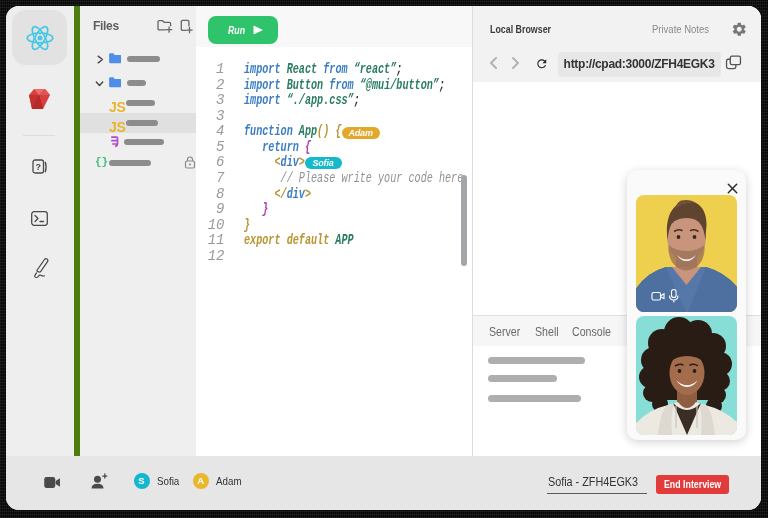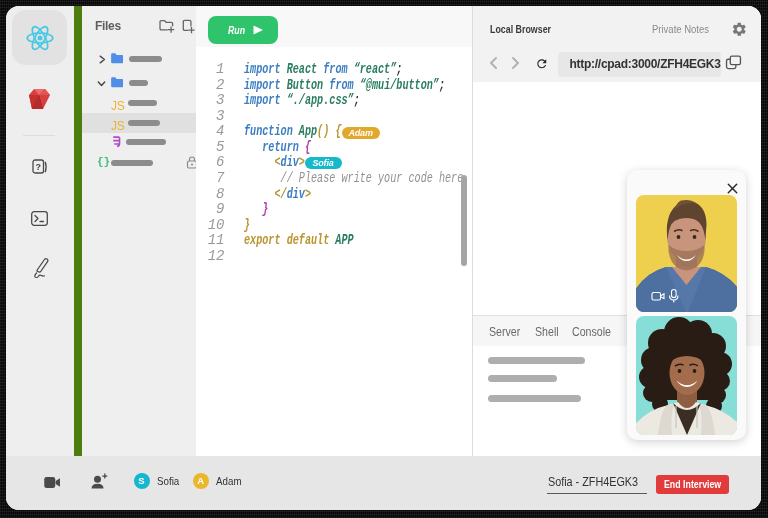--- a/index.html
+++ b/index.html
@@ -12,26 +12,26 @@
   #win { position:absolute; left:6px; top:6px; width:755px; height:504px;
     background:#ffffff; border-radius:13px; overflow:hidden; }
   .abs { position:absolute; }
 
   
   #sidebar { left:0; top:0; width:68px; height:450px; background:#efeeee; }
   #reacttile { left:6px; top:4px; width:55px; height:55px; background:#e3e2e2; border-radius:14px; }
   .sideicon { color:#4a4a4a; }
 
   
-  #files { left:68px; top:0; width:122px; height:450px; background:#f0efef; border-left:8px solid #4d7c0f; }
+  #files { left:68px; top:0; width:122px; height:450px; background:#f0efef; border-left:6px solid #4d7c0f; }
   #filestitle { left:13px; top:12.5px; font-size:12px; font-weight:700; color:#5e5e5e; letter-spacing:-0.3px; }
   .row { position:absolute; left:0; width:122px; height:20px; }
   .bar { position:absolute; border-radius:3px; background:#8d8c8c; height:6px; top:7px; }
   .selrow { background:#e1e0e0; }
-  .js { position:absolute; font-size:12px; font-weight:400; color:#eab42d; top:5.5px; letter-spacing:-0.2px; }
+  .js { position:absolute; font-size:14px; font-weight:700; color:#eab42d; top:5.5px; letter-spacing:-0.2px; }
   .curly { position:absolute; font-size:11px; font-weight:700; color:#3fbf79; top:3px; font-family:"Liberation Mono",monospace;}
 
   
   #editor { left:190px; top:0; width:277px; height:450px; background:#ffffff; border-right:1px solid #dcdcdc;font-style:italic;}
   #runstrip { left:0; top:0; width:276px; height:41px; background:#f8f8f8; }
   #runbtn { left:12px; top:9.6px; width:70px; height:28.2px; background:#2fc36b; border-radius:8px;
      color:#fff; font-size:11px; font-weight:700; }
   #gutter { left:0; top:56.2px; width:28.5px; text-align:right;
      font-family:"Liberation Mono",monospace; font-size:14px; line-height:15.55px; color:#9a9a9a; white-space:pre; }
   #code { left:48px; top:56.2px; font-family:"Liberation Mono",monospace; font-size:14px;
@@ -44,21 +44,21 @@
   .cm { color:#919191; font-weight:400;} 
   .pill { position:absolute; color:#fff; font-size:9px; font-weight:700; border-radius:6.5px;
      text-align:center; line-height:12.5px; height:12px; letter-spacing:-0.2px; }
   #thumb { left:264.5px; top:169px; width:6.5px; height:91px; background:#a2a6a9; border-radius:3.5px;}
 
   
   #rpanel { left:467px; top:0; width:288px; height:478px; background:#fff; }
   #rheader { left:0; top:0; width:288px; height:36px; background:#f3f2f2; }
   #rnav { left:0; top:36px; width:288px; height:40px; background:#f3f2f2; }
   #urlpill { left:84.6px; top:10px; width:163px; height:25px; background:#e8e7e7; border-radius:4px;
-     font-size:12px; font-weight:700; color:#333; line-height:25px;text-align:right; }
+     font-size:12px; font-weight:700; color:#333; line-height:25px; }
   #tabstrip { left:0; top:308.7px; width:288px; height:31px; background:#f7f6f6; border-top:1px solid #e0e0e0;}
   .tab { position:absolute; top:9.8px; font-size:12.5px; color:#6a6a6a; transform:scaleX(0.85); transform-origin:0 0; }
   .skel { position:absolute; background:#aeaeae; border-radius:3.5px; height:7px; }
 
   
   #vcard { left:621px; top:164px; width:119px; height:270px; background:#fbfafa; border-radius:10px;
      box-shadow:0 2px 10px rgba(0,0,0,.18); }
   .tile { position:absolute; left:9px; width:101px; border-radius:8px; overflow:hidden; }
 
   

